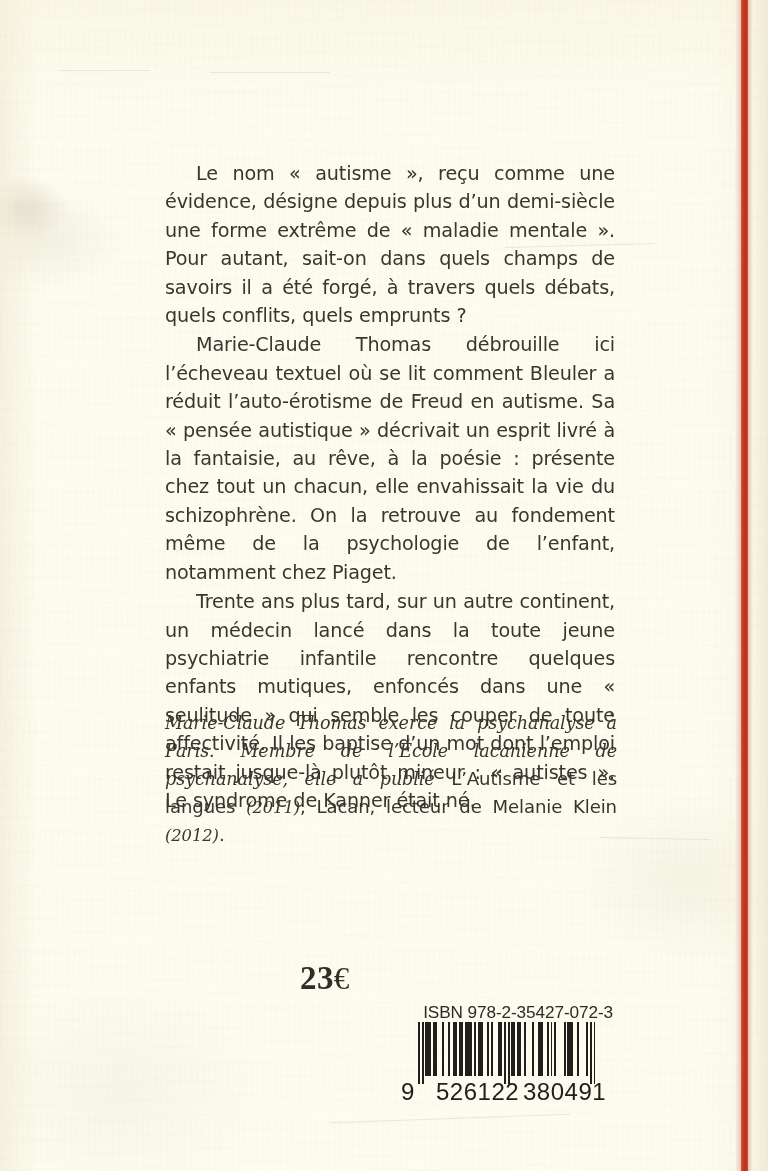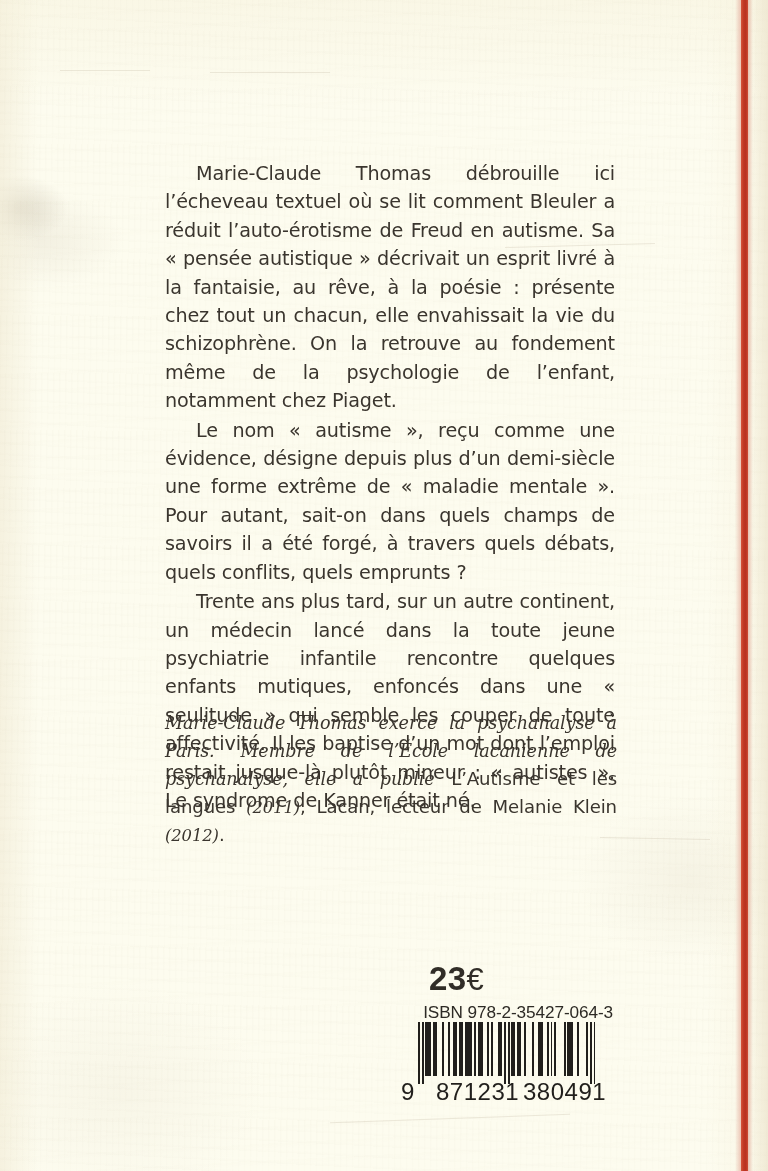--- a/index.html
+++ b/index.html
@@ -133,23 +133,23 @@
     font-style: italic;
     font-size: 16.4px;
   }
 
   
   #price {
     position: absolute;
     left: 300px;
     top: 960px;
     width: 313px;
-    text-align: center;
+    text-align: left;
     color: #312d27;
-    font-family: Liberation Sans, sans-serif;
+    font-family: Liberation Serif, serif;
     font-weight: bold;
     font-size: 33px;
     letter-spacing: 0.4px;
   }
   #price .cur {
     font-weight: normal;
     font-size: 31px;
   }
 
   
@@ -220,34 +220,34 @@
   </div>
 
   <div id="stripe-wrap">
     <div id="stripe-halo-l"></div>
     <div id="stripe-core"></div>
     <div id="stripe-halo-r"></div>
   </div>
   <div id="edge-shadow"></div>
 
   <div id="content">
+    <p class="para">Le nom « autisme », reçu comme une évidence, désigne depuis plus d’un demi-siècle une forme extrême de « maladie mentale ». Pour autant, sait-on dans quels champs de savoirs il a été forgé, à travers quels débats, quels conflits, quels emprunts ?</p>
     <p class="para">Marie-Claude Thomas débrouille ici l’écheveau textuel où se lit comment Bleuler a réduit l’auto-érotisme de Freud en autisme. Sa « pensée autistique » décrivait un esprit livré à la fantaisie, au rêve, à la poésie : présente chez tout un chacun, elle envahissait la vie du schizophrène. On la retrouve au fondement même de la psychologie de l’enfant, notamment chez Piaget.</p>
-    <p class="para">Le nom « autisme », reçu comme une évidence, désigne depuis plus d’un demi-siècle une forme extrême de « maladie mentale ». Pour autant, sait-on dans quels champs de savoirs il a été forgé, à travers quels débats, quels conflits, quels emprunts ?</p>
     <p class="para">Trente ans plus tard, sur un autre continent, un médecin lancé dans la toute jeune psychiatrie infantile rencontre quelques enfants mutiques, enfoncés dans une « seulitude » qui semble les couper de toute affectivité. Il les baptise d’un mot dont l’emploi restait jusque-là plutôt mineur : « autistes ». Le syndrome de Kanner était né.</p>
   </div>
 
   <div id="bio">
     <span class="bio-script">Marie-Claude Thomas exerce la psychanalyse à Paris. Membre de l’École lacanienne de psychanalyse, elle a publié </span><span class="bio-title">L’Autisme et les langues</span><span class="bio-roman"> </span><span class="bio-year">(2011)</span><span class="bio-roman">, </span><span class="bio-roman">Lacan, lecteur de Melanie Klein </span><span class="bio-year">(2012)</span><span class="bio-roman">.</span>
   </div>
 
   <div id="price">
     <span>23</span><span class="cur">€</span>
   </div>
 
-  <div id="isbn-text">ISBN 978-2-35427-064-3</div>
+  <div id="isbn-text">ISBN 978-2-35427-072-3</div>
 
   <div id="barcode-block">
     <div id="bars">
         <span class="tall" style="width: 1.87px; margin-right: 0px;"></span>
         <span class="gap" style="width: 1.87px; margin-right: 0px;"></span>
         <span class="tall" style="width: 1.87px; margin-right: 0px;"></span>
         <span class="gap" style="width: 1.87px; margin-right: 0px;"></span>
         <span style="width: 5.62px; margin-right: 0px;"></span>
         <span class="gap" style="width: 1.87px; margin-right: 0px;"></span>
         <span style="width: 3.75px; margin-right: 0px;"></span>
@@ -299,18 +299,18 @@
         <span style="width: 1.87px; margin-right: 0px;"></span>
         <span class="gap" style="width: 7.49px; margin-right: 0px;"></span>
         <span style="width: 1.87px; margin-right: 0px;"></span>
         <span class="gap" style="width: 1.87px; margin-right: 0px;"></span>
         <span class="tall" style="width: 1.87px; margin-right: 0px;"></span>
         <span class="gap" style="width: 1.87px; margin-right: 0px;"></span>
         <span class="tall" style="width: 1.87px; margin-right: 0px;"></span>
       </div>
     <div id="digits">
       <span class="d-lead">9</span>
-      <span class="d-left">871231</span>
+      <span class="d-left">526122</span>
       <span class="d-right">380491</span>
     </div>
   </div>
 
 </div>
 
 </body></html>

